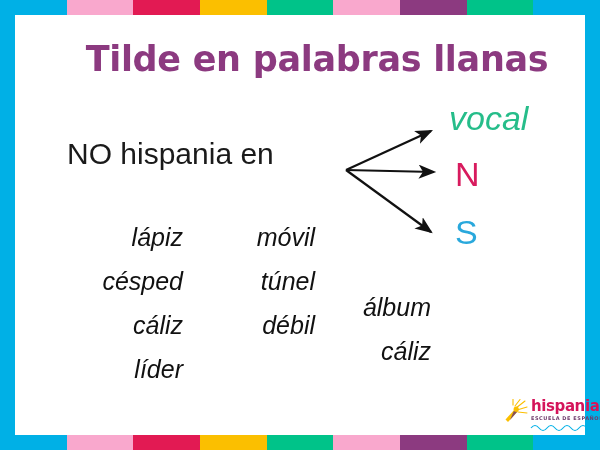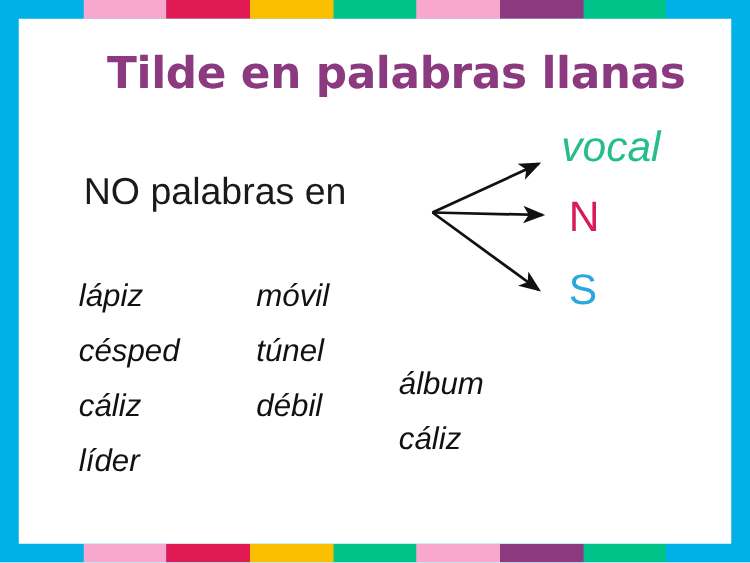--- a/index.html
+++ b/index.html
@@ -85,21 +85,21 @@
   #ending-n     { left: 440px; top: 140px; font-size: 34px; }
   #ending-s     { left: 440px; top: 198px; font-size: 34px; }
 
   
   .wordcol {
     position: absolute;
     font-style: italic;
     font-size: 25px;
     color: #111111;
     line-height: 44px;
-    text-align: left;
+    text-align: right;
     font-family: "Liberation Sans", sans-serif;
   }
   #wordcol-1 { left: 48px;  top: 200px; width: 120px; }
   #wordcol-2 { left: 190px; top: 200px; width: 110px; }
   #wordcol-3 { left: 304px; top: 270px; width: 112px; font-style: italic; }
   #wordcol-4 { left: 440px; top: 270px; width: 112px; }
   .word { display: block; white-space: nowrap; }
 
   
   .logo {
@@ -173,21 +173,21 @@
     <div class="stripe" style="background: rgb(249, 168, 205);"></div>
     <div class="stripe" style="background: rgb(140, 58, 128);"></div>
     <div class="stripe" style="background: rgb(0, 195, 137);"></div>
     <div class="stripe" style="background: rgb(0, 176, 230);"></div>
   </div>
 
   <div class="card" style="background: rgb(255, 255, 255);">
 
     <div class="title" style="color: rgb(140, 58, 128);">Tilde en palabras llanas</div>
 
-    <div class="rule-text" style="color: rgb(26, 26, 26);">NO palabras en</div>
+    <div class="rule-text" style="color: rgb(26, 26, 26);">NO hispania en</div>
 
     <svg class="arrows" width="130" height="135" viewBox="0 0 130 135">
       <defs>
         <marker id="ah" markerWidth="9" markerHeight="9" refX="7" refY="3.2" orient="auto" markerUnits="strokeWidth">
           <path d="M0,0 L8,3.2 L0,6.4 L2,3.2 z" fill="#111111"></path>
         </marker>
       </defs>
       <g stroke="#111111" stroke-width="2.2" fill="none" marker-end="url(#ah)">
         <line x1="11" y1="55" x2="96" y2="16"></line>
         <line x1="11" y1="55" x2="99" y2="57"></line>
@@ -211,15 +211,34 @@
       <span class="word">túnel</span>
       <span class="word">débil</span>
     </div>
 
     <div class="wordcol" id="wordcol-3">
       <span class="word">álbum</span>
       <span class="word">cáliz</span>
     </div>
 
 
+    <div class="logo">
+      <svg class="logo-mark" viewBox="0 0 26 26">
+        <g stroke="#fbbf00" stroke-width="1.1" stroke-linecap="round">
+          <line x1="14" y1="9" x2="23" y2="2"></line>
+          <line x1="15" y1="11" x2="25" y2="8"></line>
+          <line x1="13" y1="7" x2="18" y2="0.5"></line>
+          <line x1="16" y1="13" x2="25" y2="14"></line>
+          <line x1="11" y1="6" x2="11" y2="0.5"></line>
+        </g>
+        <path d="M13.5,9.5 L16,12 L6,23 L3.5,20.5 Z" fill="#fbbf00"></path>
+        <path d="M12.5,10.5 L15,13 L8,21 Z" fill="#6f3b6b" opacity="0.85"></path>
+        <circle cx="14.2" cy="10.2" r="2.6" fill="#fbbf00"></circle>
+      </svg>
+      <div class="logo-text">hispania</div>
+      <div class="logo-sub">ESCUELA DE ESPAÑOL</div>
+      <svg class="logo-squiggle" viewBox="0 0 58 9">
+        <path d="M1,5 Q5,0 9,5 T17,5 T25,5 T33,5 T41,5 T49,5 T57,5" fill="none" stroke="#00b0e6" stroke-width="1.2"></path>
+      </svg>
+    </div>
 
   </div>
 </div>
 
 </body></html>

